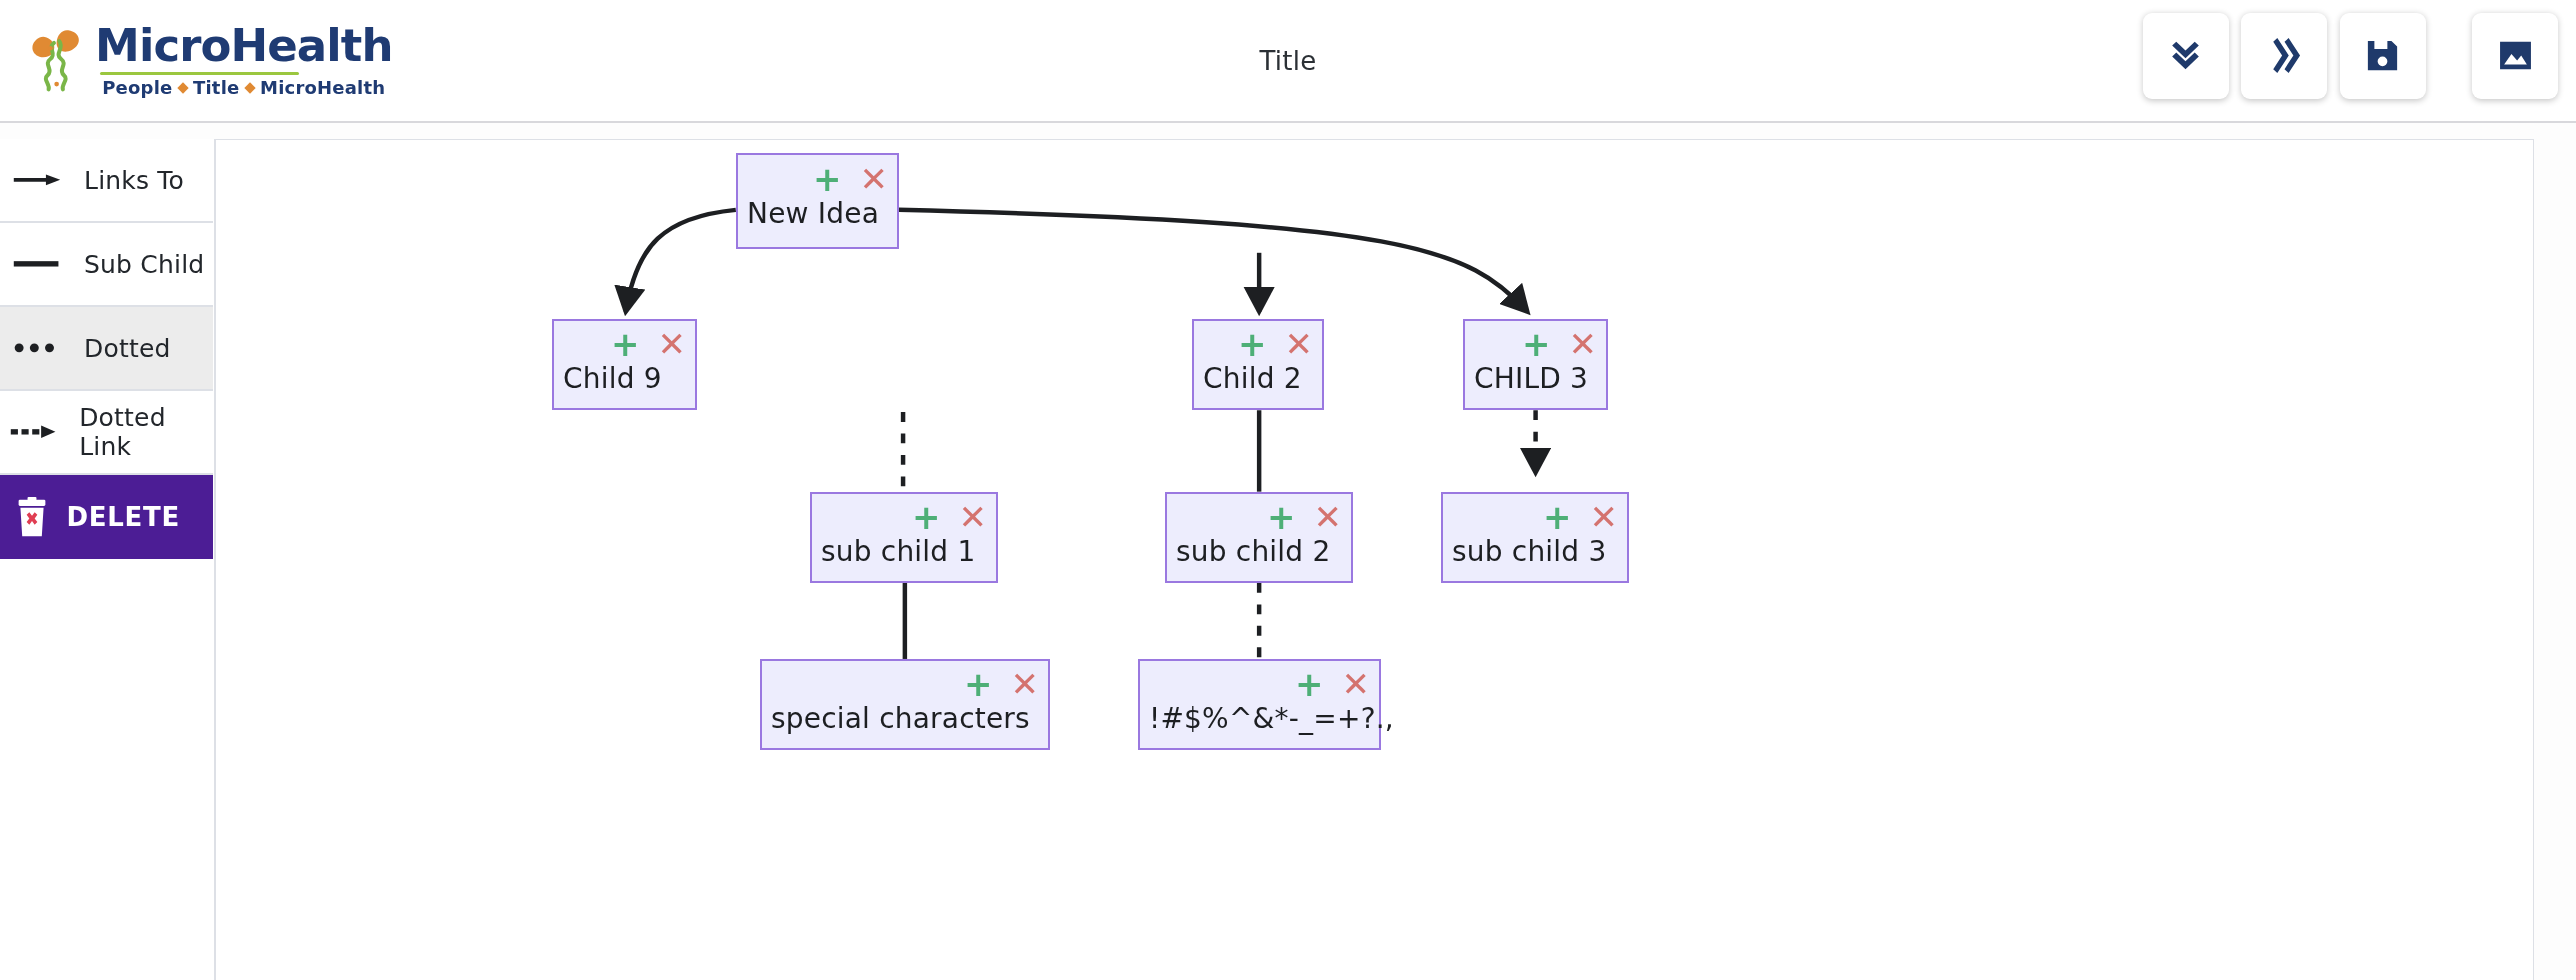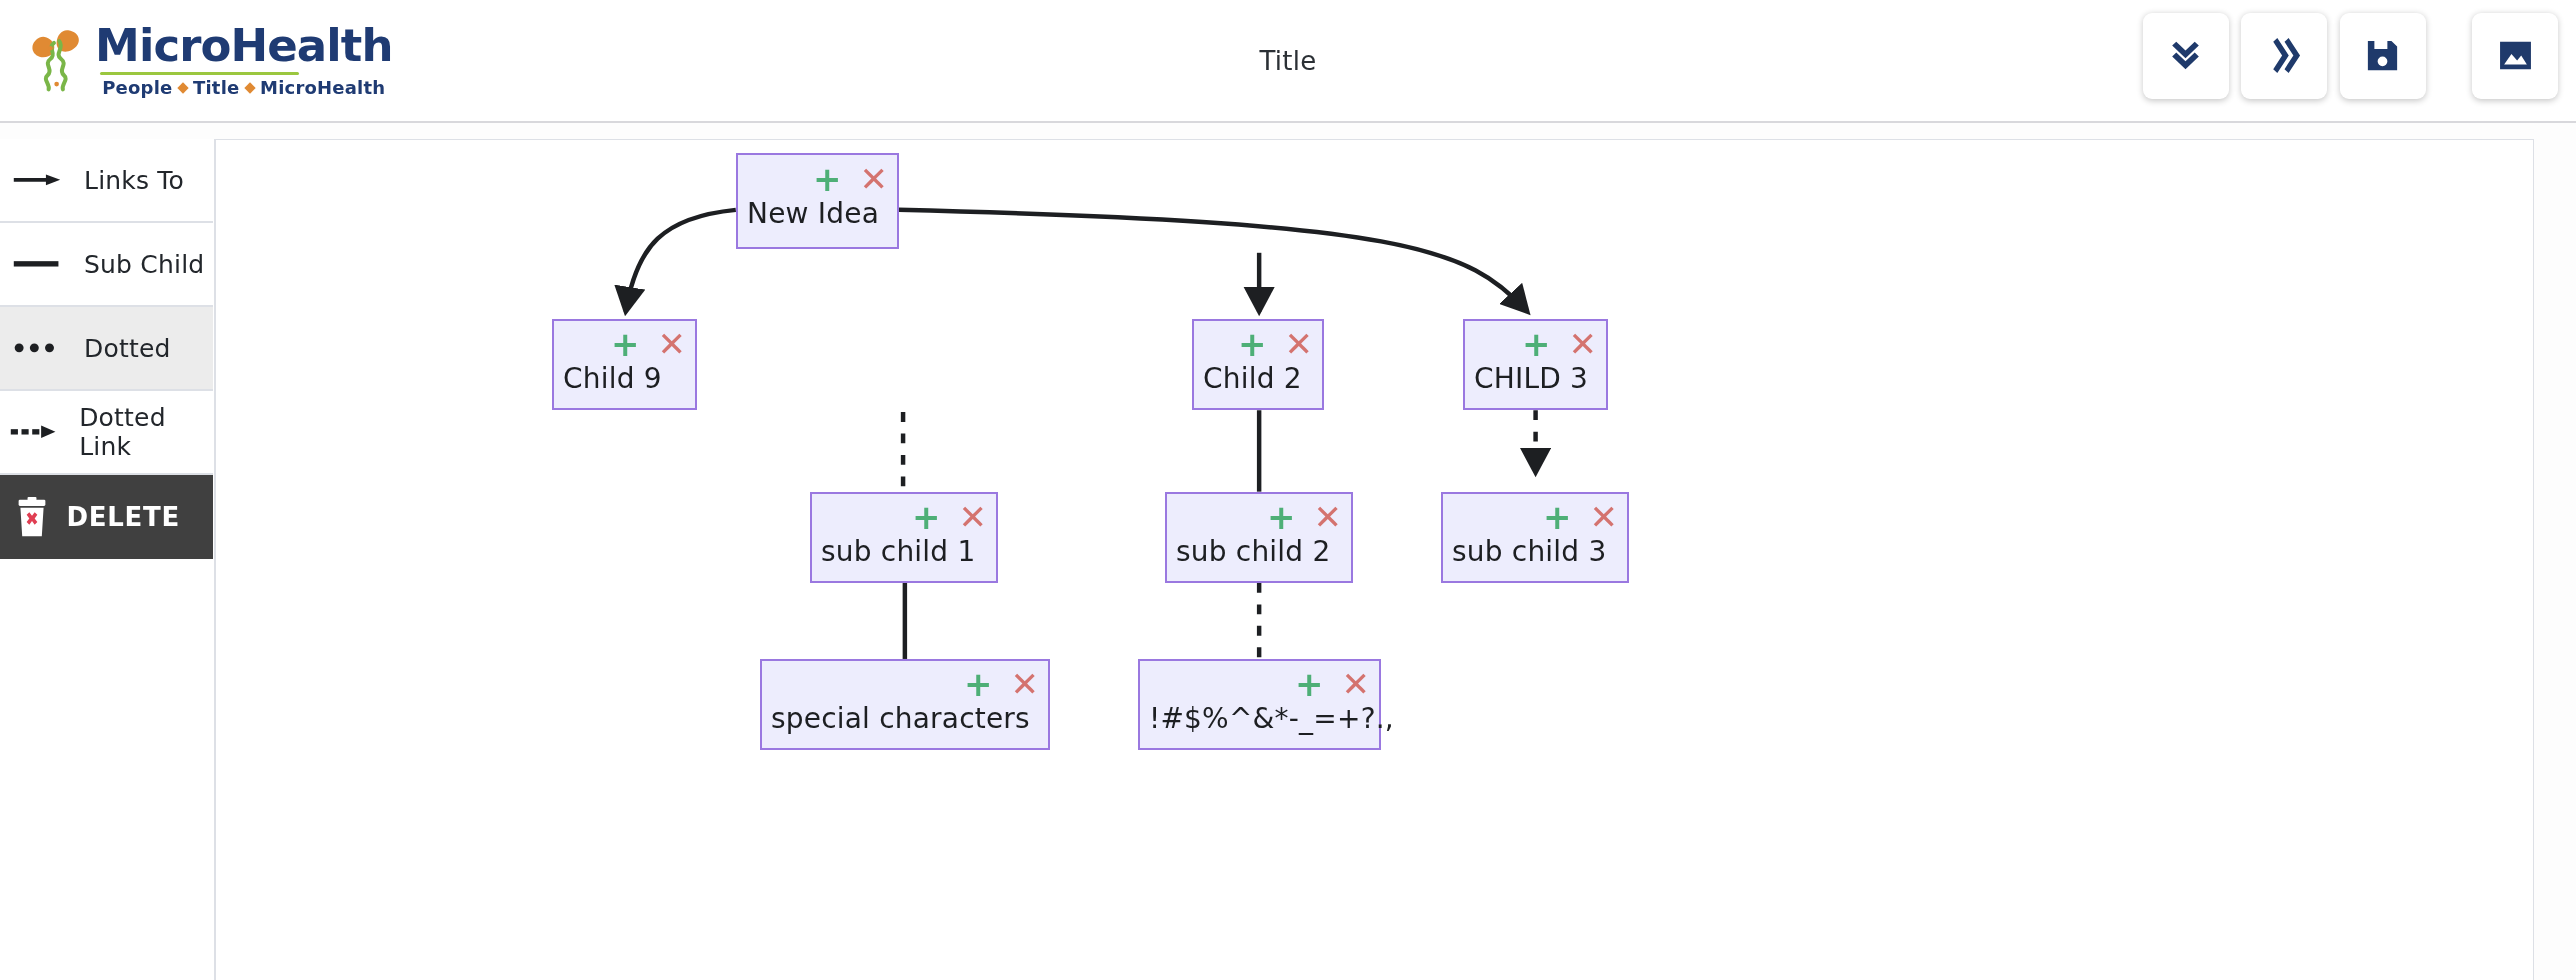--- a/index.html
+++ b/index.html
@@ -57,21 +57,21 @@
     position: relative; height: 84px; width: 213px;
     border-bottom: 2.7px solid #dde0e6;
     display: flex; align-items: center; gap: 20px; padding-left: 9px;
     background: #ffffff; cursor: pointer;
   }
   .side-item.selected { background: #ececec; text-align: center; }
   .side-label { font-size: 25px; color: #22262b; letter-spacing: 0.2px; }
   .side-ico { width: 55px; display: flex; align-items: center; justify-content: center; }
 
   .side-item.danger {
-    background: #404040; border-bottom: none; height: 84px; padding-left: 12.5px; gap: 16px;
+    background: #4c1d95; border-bottom: none; height: 84px; padding-left: 12.5px; gap: 16px;
   }
   .side-item.danger .side-label {
     color: #ffffff; font-size: 26px; font-weight: bold; letter-spacing: 0.7px;
   }
   .side-item.danger .side-ico { width: 38px; }
 
   
   .canvas {
     position: absolute; left: 216px; top: 139px; width: 2318px; height: 842px;
     background: #ffffff; border: 1.8px solid #dde0e6; border-left: none;

